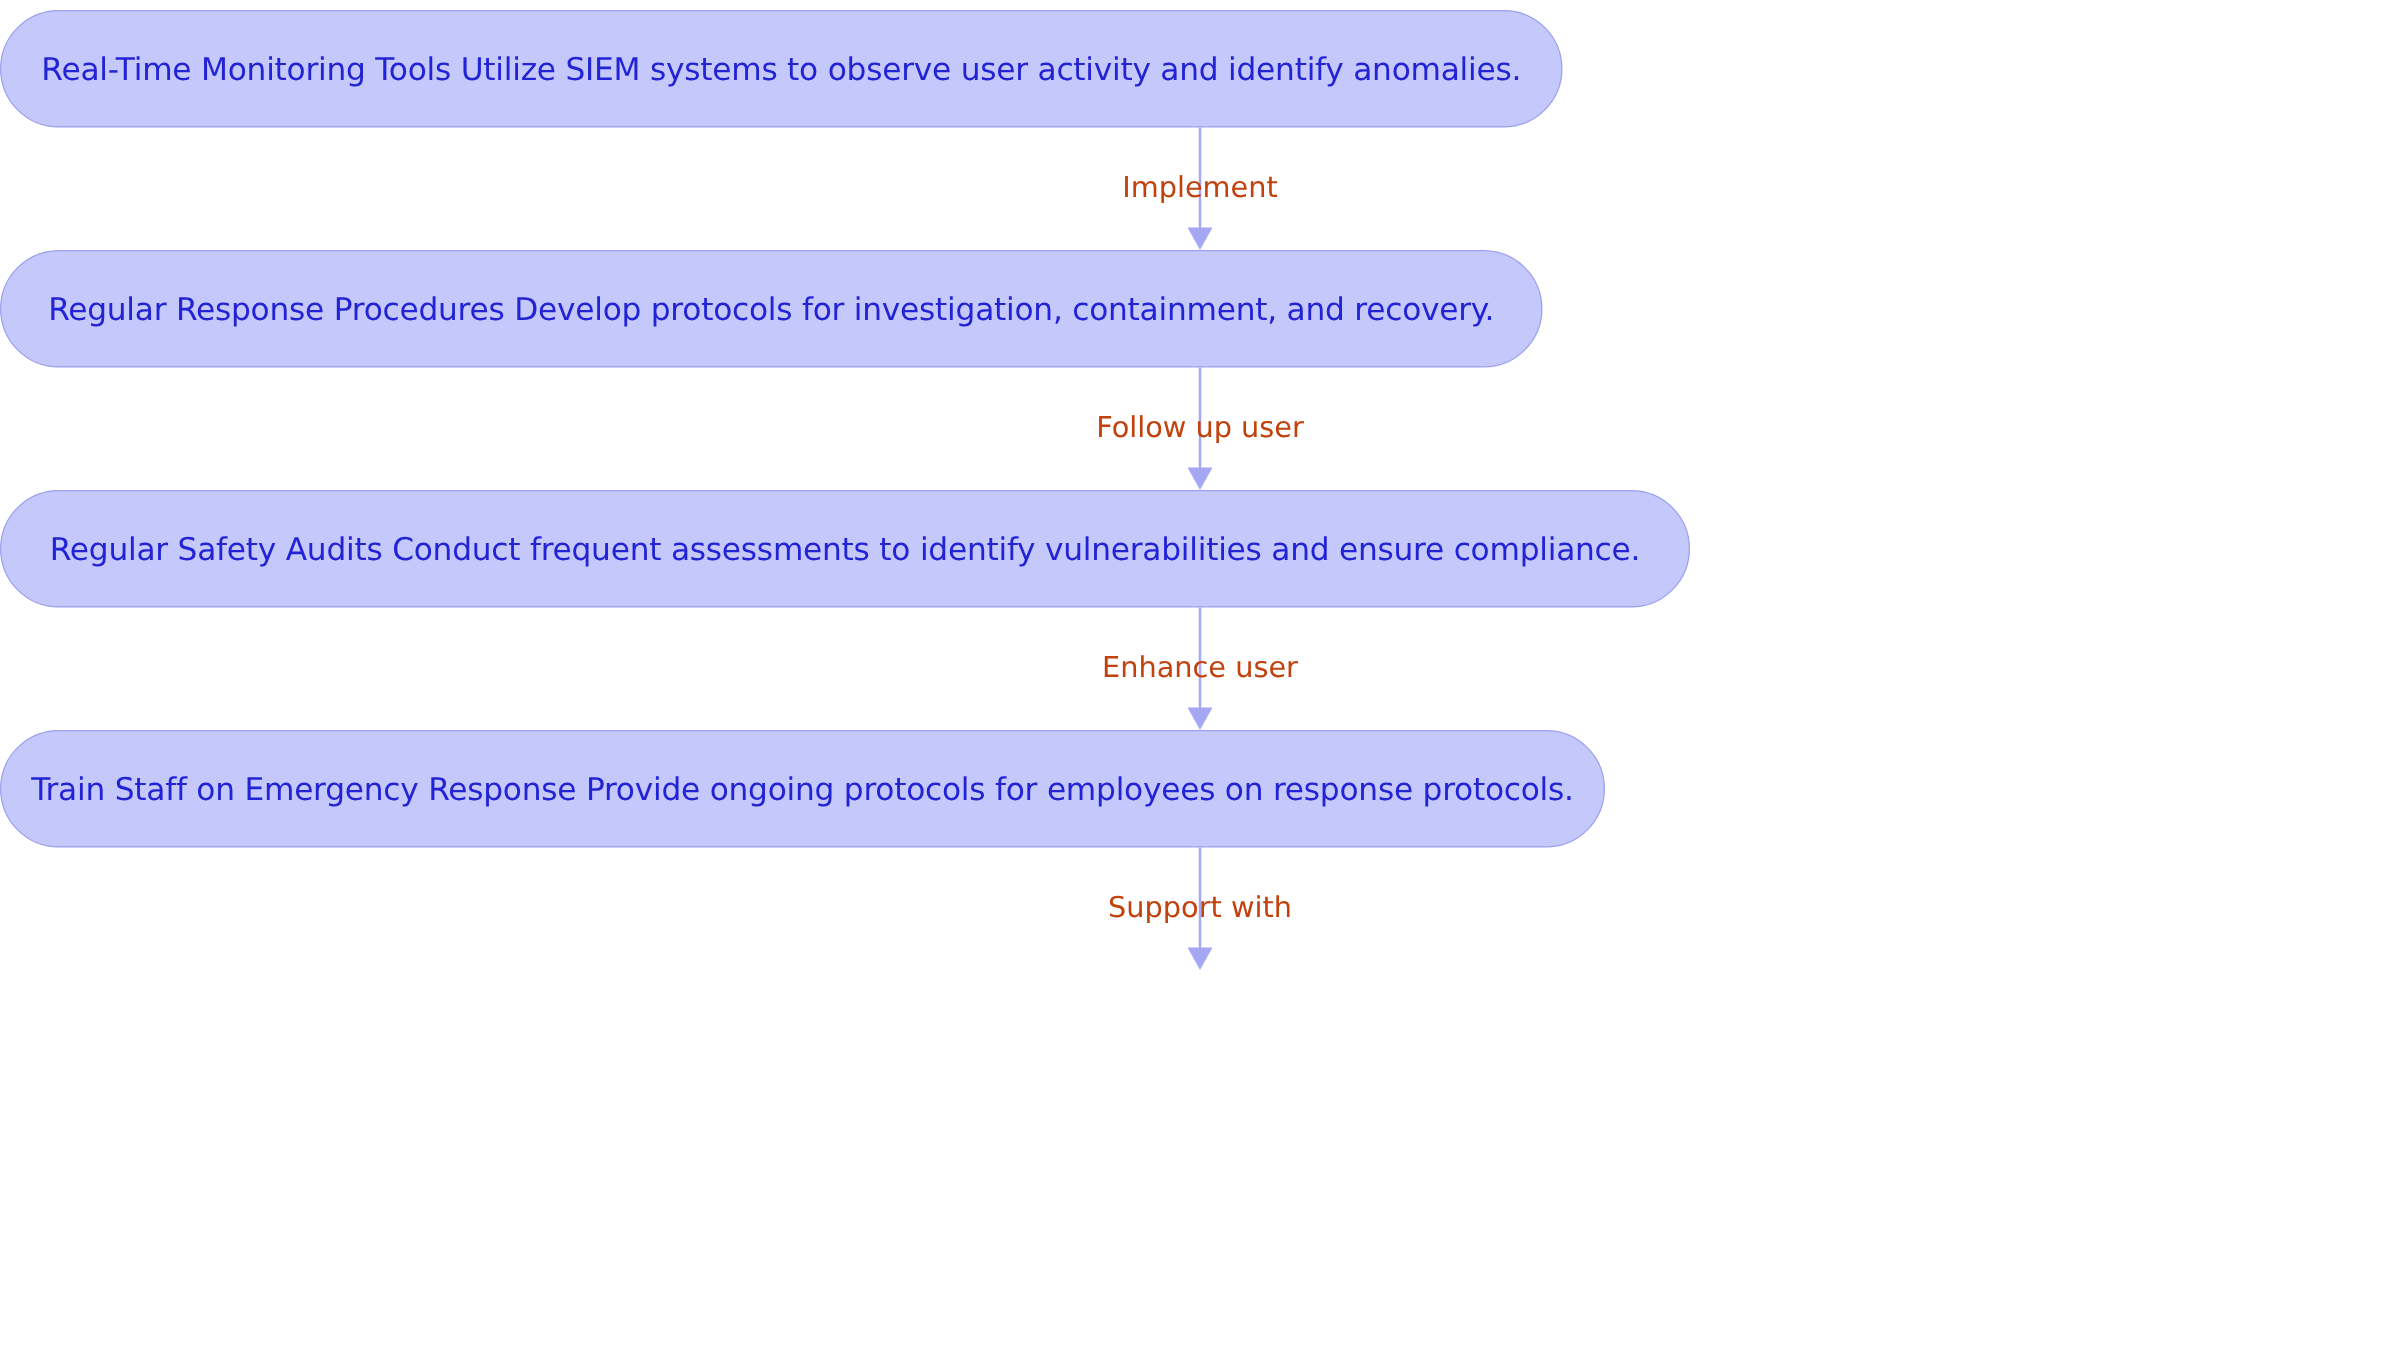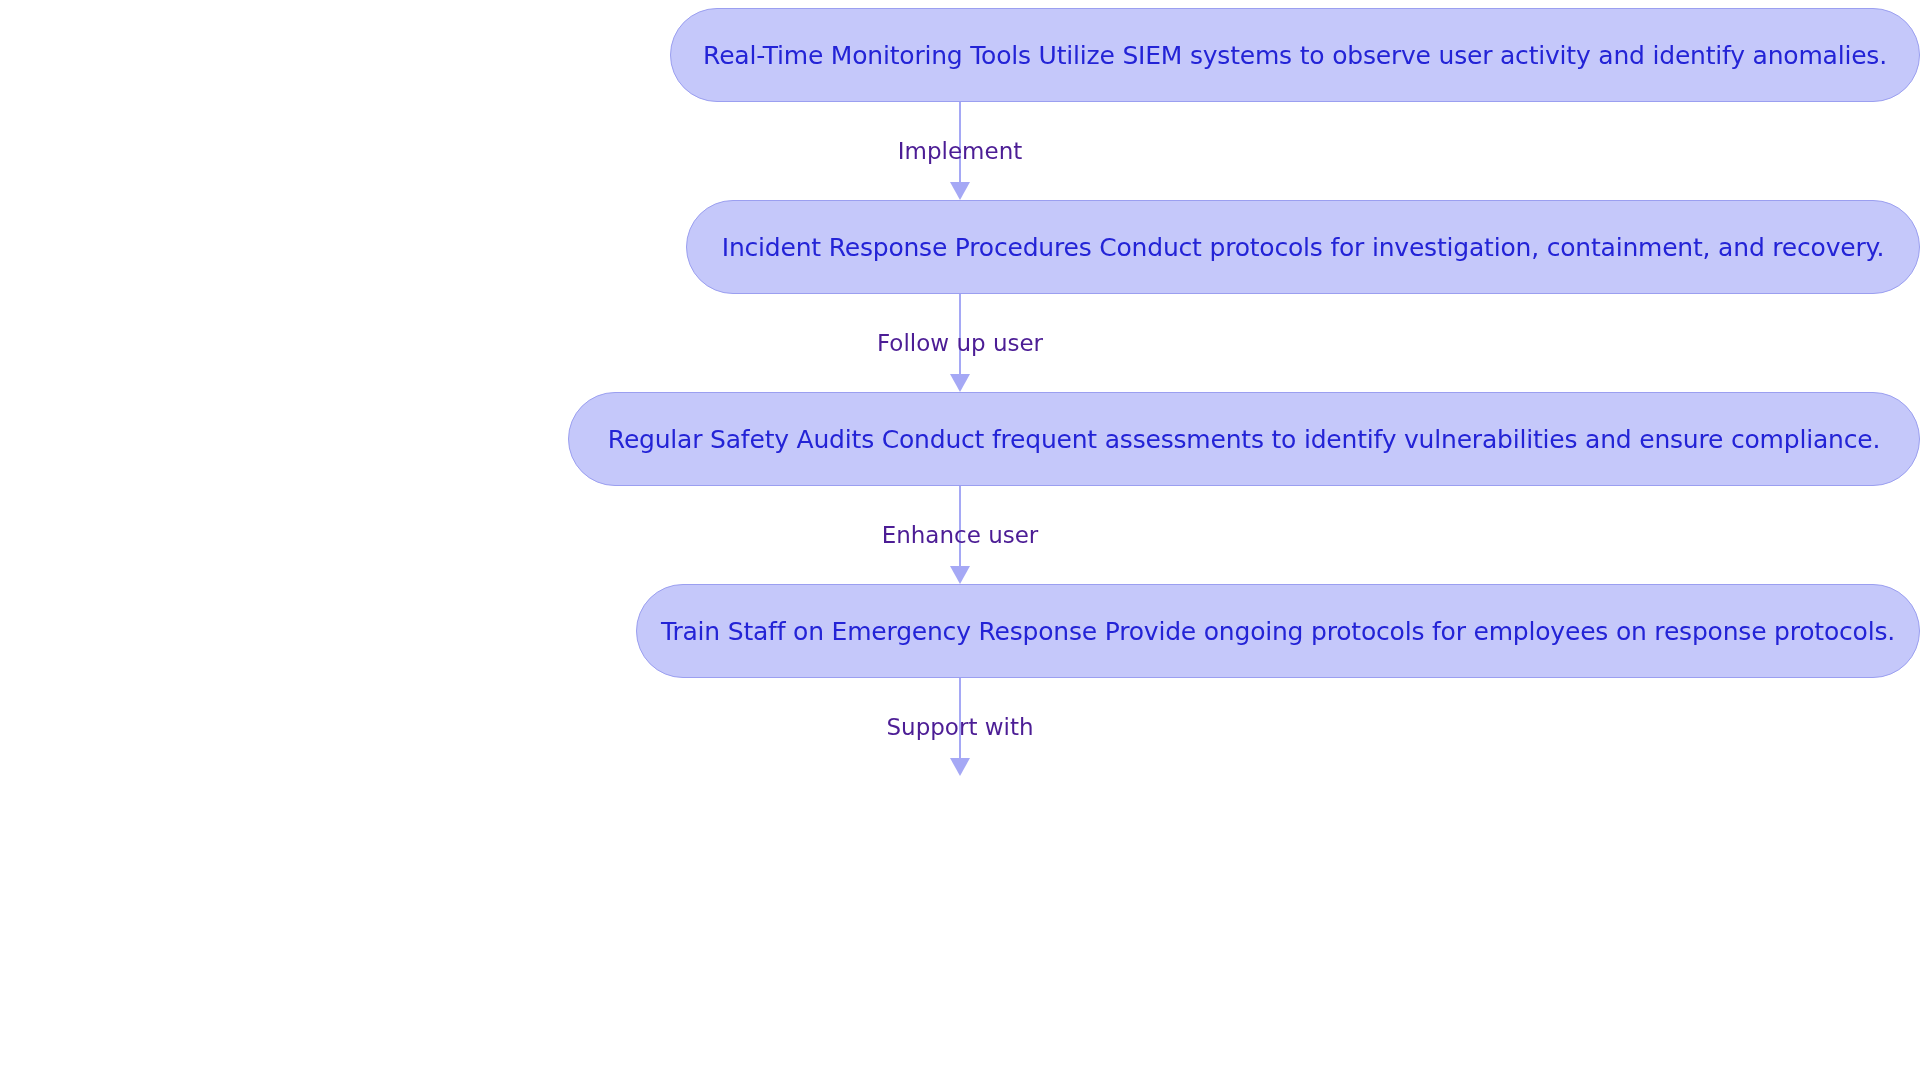--- a/index.html
+++ b/index.html
@@ -22,21 +22,21 @@
   }
 
   .flow-column {
     position: absolute;
     left: 0;
     top: 0;
     width: 1920px;
     height: 1083px;
     display: flex;
     flex-direction: column;
-    align-items: flex-end;
+    align-items: flex-start;
   }
 
   
   .node {
     box-sizing: border-box;
     height: 94px;
     background: #c5c8fa;
     border: 1.4px solid #9b9ff0;
     border-radius: 47px;
     display: flex;
@@ -85,21 +85,21 @@
     height: 0;
     border-left: 10px solid transparent;
     border-right: 10px solid transparent;
     border-top: 18px solid #a5a8f5;
   }
   .edge-label {
     position: absolute;
     left: 50%;
     top: 50%;
     transform: translate(-50%, -50%);
-    color: #4c1d95;
+    color: #c2410c;
     font-size: 23px;
     line-height: 1;
     white-space: nowrap;
     background: transparent;
     z-index: 2;
   }
 </style>
 </head>
 <body>
 
@@ -110,21 +110,21 @@
       <span class="node-label">Real-Time Monitoring Tools Utilize SIEM systems to observe user activity and identify anomalies.</span>
     </div>
 
     <div class="edge">
       <div class="edge-line"></div>
       <div class="edge-arrow"></div>
       <div class="edge-label">Implement</div>
     </div>
 
     <div class="node n2">
-      <span class="node-label">Incident Response Procedures Conduct protocols for investigation, containment, and recovery.</span>
+      <span class="node-label">Regular Response Procedures Develop protocols for investigation, containment, and recovery.</span>
     </div>
 
     <div class="edge">
       <div class="edge-line"></div>
       <div class="edge-arrow"></div>
       <div class="edge-label">Follow up user</div>
     </div>
 
     <div class="node n3">
       <span class="node-label">Regular Safety Audits Conduct frequent assessments to identify vulnerabilities and ensure compliance.</span>

